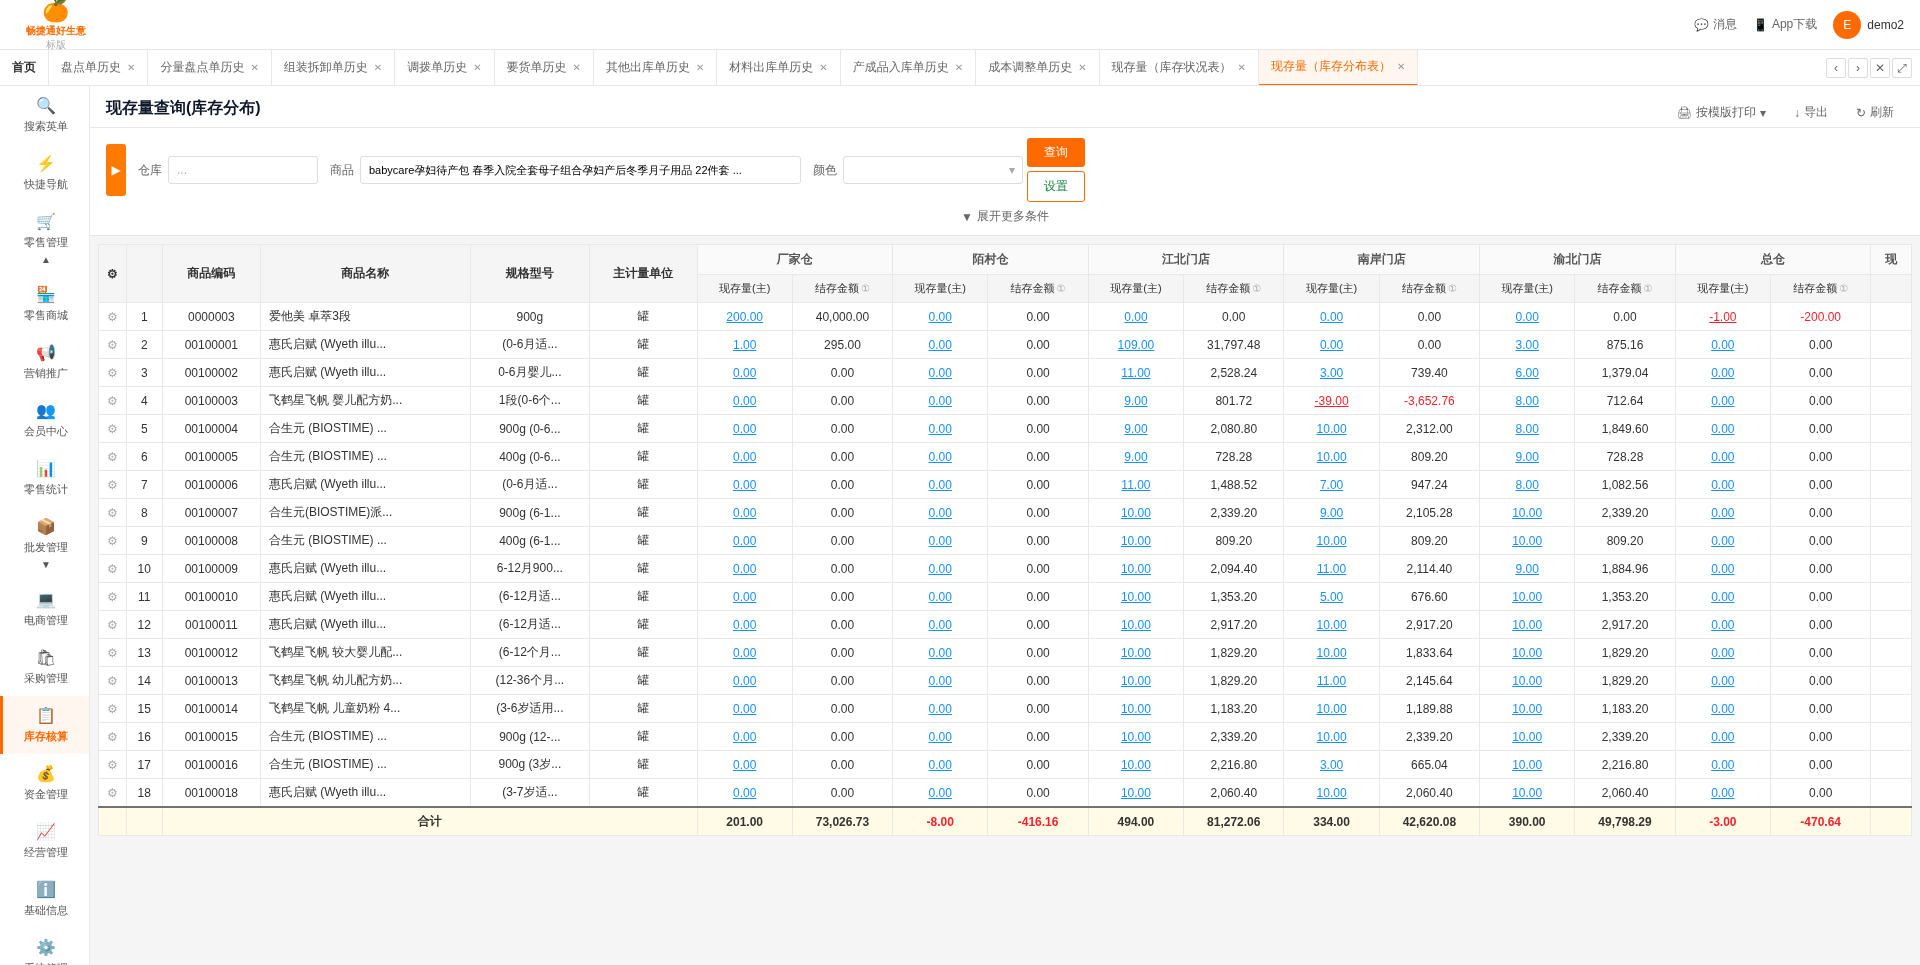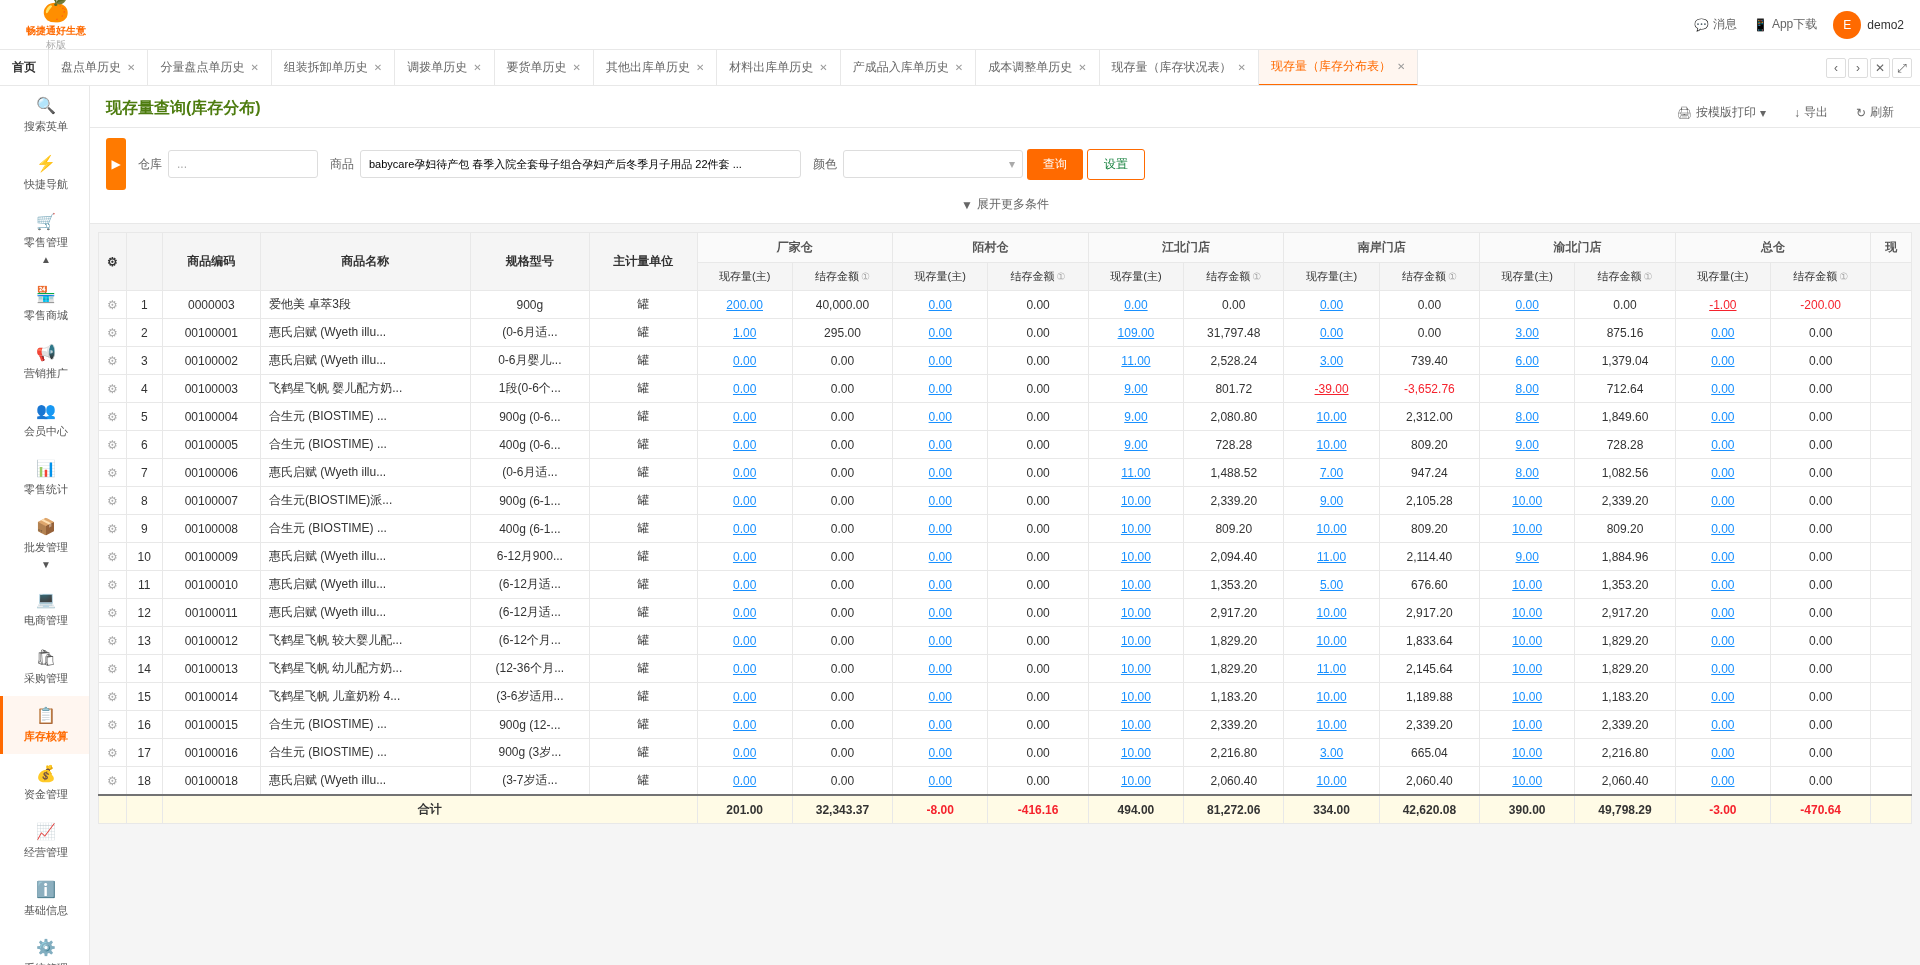--- a/index.html
+++ b/index.html
@@ -30,37 +30,37 @@
     
     .sidebar { width: 90px; background: #fff; border-right: 1px solid #e8e8e8; display: flex; flex-direction: column; overflow-y: auto; }
     .sidebar-item { display: flex; flex-direction: column; align-items: center; justify-content: center; padding: 10px 4px; cursor: pointer; font-size: 11px; color: #555; border-left: 3px solid transparent; gap: 4px; }
     .sidebar-item.active { background: #fff6f0; color: #ff6a00; border-left-color: #ff6a00; font-weight: bold; }
     .sidebar-item .icon { font-size: 16px; }
     .sidebar-item .arrow { font-size: 10px; }
 
     
     .content { flex: 1; overflow: hidden; display: flex; flex-direction: column; background: #f5f5f5; }
     .page-header { background: #fff; padding: 12px 16px 0; border-bottom: 1px solid #e8e8e8; }
-    .page-title { font-size: 16px; font-weight: bold; color: #4d7c0f; margin-bottom: 8px; }
+    .page-title { font-size: 16px; font-weight: bold; color: #0f172a; margin-bottom: 8px; }
 
     
     .action-bar { display: flex; align-items: center; justify-content: flex-end; gap: 8px; padding: 6px 16px; background: #fff; border-bottom: 1px solid #e8e8e8; }
     .action-btn { display: flex; align-items: center; gap: 4px; padding: 4px 10px; border: none; background: none; color: #666; cursor: pointer; font-size: 12px; }
 
     
     .filter-area { background: #fff; padding: 10px 16px; border-bottom: 1px solid #e8e8e8; }
     .filter-row { display: flex; align-items: center; gap: 12px; }
     .filter-item { display: flex; align-items: center; gap: 6px; }
     .filter-label { color: #666; font-size: 12px; white-space: nowrap; }
     .filter-input { height: 28px; border: 1px solid #ddd; border-radius: 3px; padding: 0 8px; font-size: 12px; outline: none; }
     .filter-input.medium { width: 150px; }
     .expand-btn { display: flex; align-items: center; gap: 4px; color: #666; cursor: pointer; font-size: 12px; margin: 0 auto; }
     .search-btn { background: #ff6a00; color: #fff; border: none; border-radius: 3px; padding: 6px 16px; cursor: pointer; font-size: 12px; }
     .setting-btn { background: #fff; color: #15803d; border: 1px solid #ff6a00; border-radius: 3px; padding: 6px 16px; cursor: pointer; font-size: 12px; }
-    .btn-group { display: flex; gap: 4px; }
+    .btn-group { display: flex; flex-direction: column; gap: 4px; }
     .collapse-btn { background: #ff7a00; color: #fff; border: none; border-radius: 3px; width: 20px; height: 52px; cursor: pointer; font-size: 12px; display: flex; align-items: center; justify-content: center; }
 
     
     .table-container { flex: 1; overflow: auto; padding: 8px; }
     .data-table { width: 100%; border-collapse: collapse; background: #fff; font-size: 12px; }
     .data-table th { background: #f5f5f5; border: 1px solid #e8e8e8; padding: 6px 8px; text-align: center; font-weight: bold; color: #333; white-space: nowrap; }
     .data-table td { border: 1px solid #e8e8e8; padding: 5px 8px; text-align: center; color: #333; white-space: nowrap; }
     .data-table .group-header { background: #fafafa; text-align: center; color: #555; font-weight: bold; }
     .data-table .num-link { color: #1890ff; text-decoration: underline; cursor: pointer; }
     .data-table .negative { color: #f5222d; }
@@ -662,21 +662,21 @@
     <td class="">0.00</td>
     <td></td>
   </tr>
           </tbody>
         <tfoot id="table-footer">
         <tr class="footer-row">
   <td></td>
   <td></td>
   <td colspan="4" style="text-align:center; font-weight:bold;">合计</td>
   <td>201.00</td>
-  <td>32,343.37</td>
+  <td>73,026.73</td>
   <td class="negative">-8.00</td>
   <td class="negative">-416.16</td>
   <td>494.00</td>
   <td>81,272.06</td>
   <td>334.00</td>
   <td>42,620.08</td>
   <td>390.00</td>
   <td>49,798.29</td>
   <td class="negative">-3.00</td>
   <td class="negative">-470.64</td>

